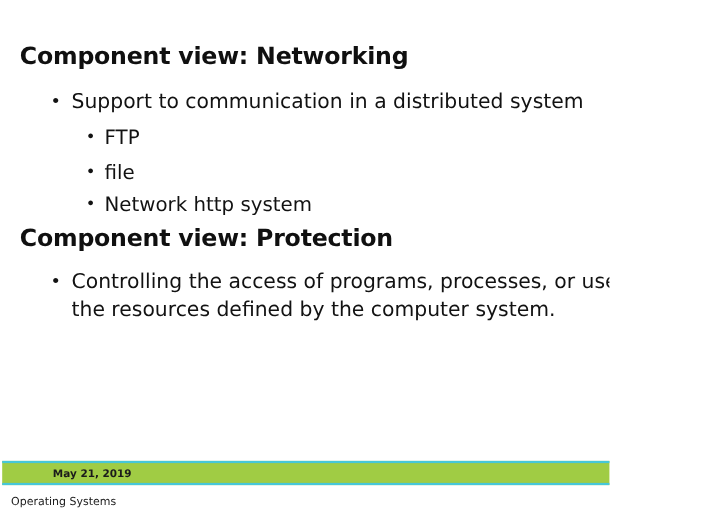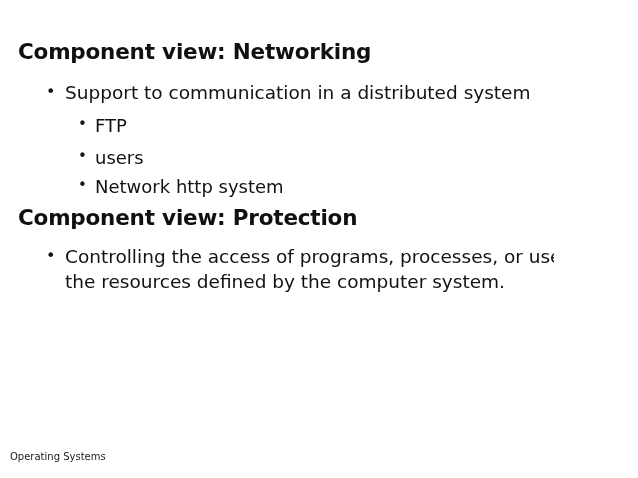--- a/index.html
+++ b/index.html
@@ -127,31 +127,35 @@
     <span class="bullet-text">Support to communication in a distributed system</span>
   </div>
 
   <div class="bullet-row lvl2" id="bullet-ftp">
     <span class="bullet-glyph">•</span>
     <span class="bullet-text">FTP</span>
   </div>
 
   <div class="bullet-row lvl2" id="bullet-http">
     <span class="bullet-glyph">•</span>
-    <span class="bullet-text">users</span>
+    <span class="bullet-text">file</span>
   </div>
 
   <div class="bullet-row lvl2" id="bullet-nfs">
     <span class="bullet-glyph">•</span>
     <span class="bullet-text">Network http system</span>
   </div>
 
   <div class="heading" id="heading-protection">Component view: Protection</div>
 
   <div class="bullet-row lvl1" id="bullet-controlling">
     <span class="bullet-glyph">•</span>
     <span class="bullet-text">Controlling the access of programs, processes, or users to the resources defined by the computer system.</span>
   </div>
 
+  <div class="footer-bar">
+    <span class="footer-date">May 21, 2019</span>
+    <span class="footer-page">28</span>
+  </div>
 
   <div class="footer-subtitle">Operating Systems</div>
 
 </div>
 
 </body></html>

